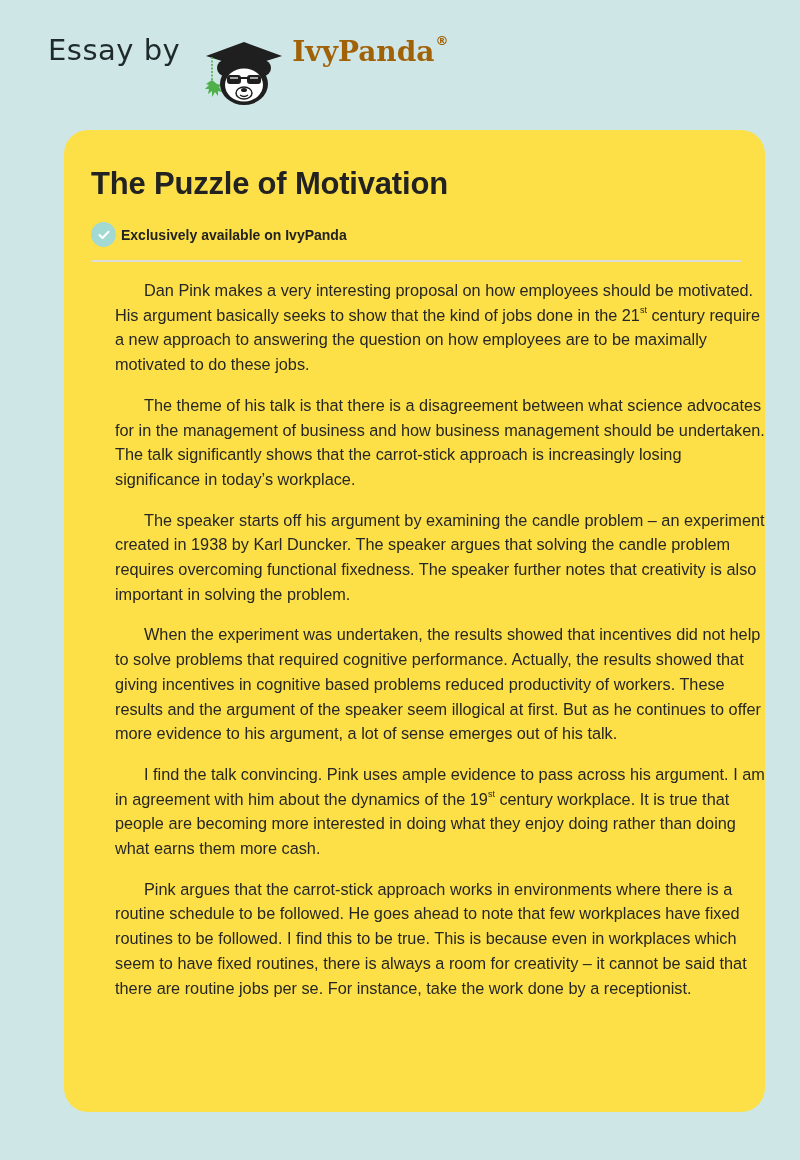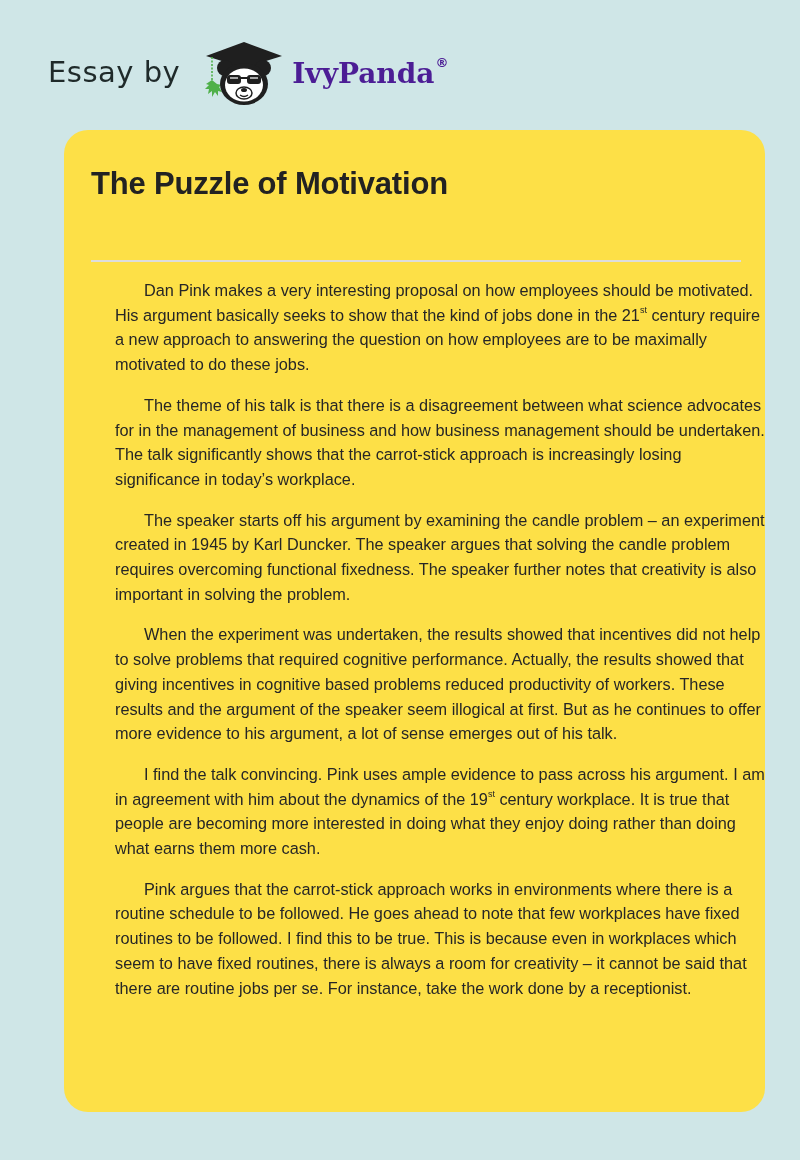--- a/index.html
+++ b/index.html
@@ -13,40 +13,39 @@
       position: relative;
       overflow: hidden;
       font-family: "Liberation Sans", sans-serif;
     }
     .brand {
       position: absolute;
       left: 48px;
       top: 36px;
       height: 72px;
       display: flex;
-      align-items: center;
     }
     .brand-prefix {
       font-family: "DejaVu Sans", sans-serif;
       font-size: 29px;
       color: #1f2a2a;
       letter-spacing: 0.5px;
       margin-right: 20px;
       line-height: 1;
     }
     .brand-logo {
       width: 88px;
       height: 72px;
       margin-right: 4px;
     }
     .brand-name {
       font-family: "DejaVu Serif", serif;
       font-weight: bold;
       font-size: 28px;
-      color: #4c1d95;
+      color: #a16207;
       line-height: 1;
       position: relative;
       top: 2px;
     }
     .brand-reg {
       font-family: "DejaVu Sans", sans-serif;
       font-size: 13px;
       font-weight: bold;
       vertical-align: top;
       position: relative;
@@ -154,24 +153,32 @@
       <ellipse cx="44" cy="54" rx="3" ry="2" fill="#1f1f1f"></ellipse>
       <path d="M40,59 q4,3 8,0" stroke="#1f1f1f" stroke-width="1.3" fill="none"></path>
     </svg>
   </span>
   <span class="brand-name"><span>IvyPanda</span><span class="brand-reg">®</span></span>
 </div>
 
 <main class="card">
   <h1 class="title">The Puzzle of Motivation</h1>
 
+  <div class="exclusive">
+    <span class="check-icon">
+      <svg width="12" height="10" viewBox="0 0 12 10" xmlns="http://www.w3.org/2000/svg">
+        <path d="M1.5,5 L4.5,8 L10.5,1.8" stroke="#ffffff" stroke-width="2" fill="none" stroke-linecap="round" stroke-linejoin="round"></path>
+      </svg>
+    </span>
+    <span class="exclusive-text">Exclusively available on IvyPanda</span>
+  </div>
 
   <div class="divider"></div>
 
   <article class="content">
     <p><span>Dan Pink makes a very interesting proposal on how employees should be motivated. His argument basically seeks to show that the kind of jobs done in the 21</span><sup>st</sup><span> century require a new approach to answering the question on how employees are to be maximally motivated to do these jobs.</span></p>
     <p>The theme of his talk is that there is a disagreement between what science advocates for in the management of business and how business management should be undertaken. The talk significantly shows that the carrot-stick approach is increasingly losing significance in today’s workplace.</p>
-    <p>The speaker starts off his argument by examining the candle problem – an experiment created in 1945 by Karl Duncker. The speaker argues that solving the candle problem requires overcoming functional fixedness. The speaker further notes that creativity is also important in solving the problem.</p>
+    <p>The speaker starts off his argument by examining the candle problem – an experiment created in 1938 by Karl Duncker. The speaker argues that solving the candle problem requires overcoming functional fixedness. The speaker further notes that creativity is also important in solving the problem.</p>
     <p>When the experiment was undertaken, the results showed that incentives did not help to solve problems that required cognitive performance. Actually, the results showed that giving incentives in cognitive based problems reduced productivity of workers. These results and the argument of the speaker seem illogical at first. But as he continues to offer more evidence to his argument, a lot of sense emerges out of his talk.</p>
     <p><span>I find the talk convincing. Pink uses ample evidence to pass across his argument. I am in agreement with him about the dynamics of the 19</span><sup>st</sup><span> century workplace. It is true that people are becoming more interested in doing what they enjoy doing rather than doing what earns them more cash.</span></p>
     <p>Pink argues that the carrot-stick approach works in environments where there is a routine schedule to be followed. He goes ahead to note that few workplaces have fixed routines to be followed. I find this to be true. This is because even in workplaces which seem to have fixed routines, there is always a room for creativity – it cannot be said that there are routine jobs per se. For instance, take the work done by a receptionist.</p>
   </article>
 </main>
 
 </body></html>

